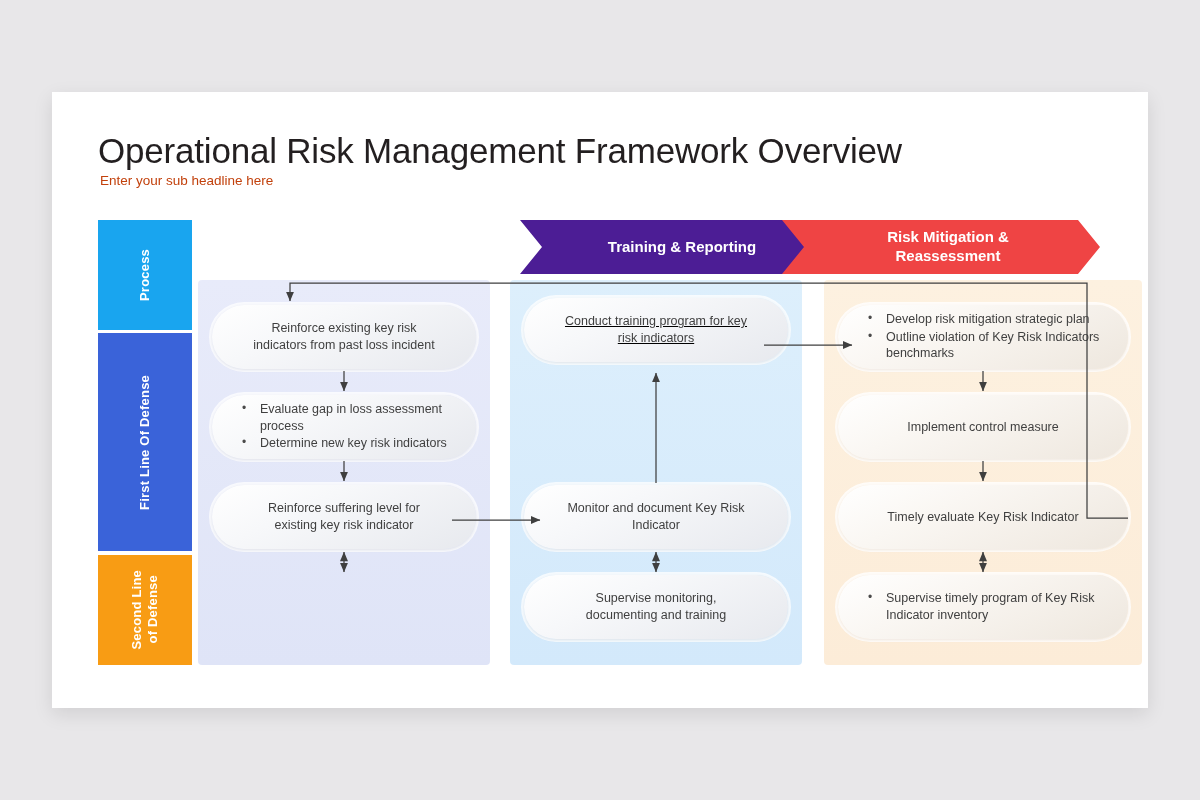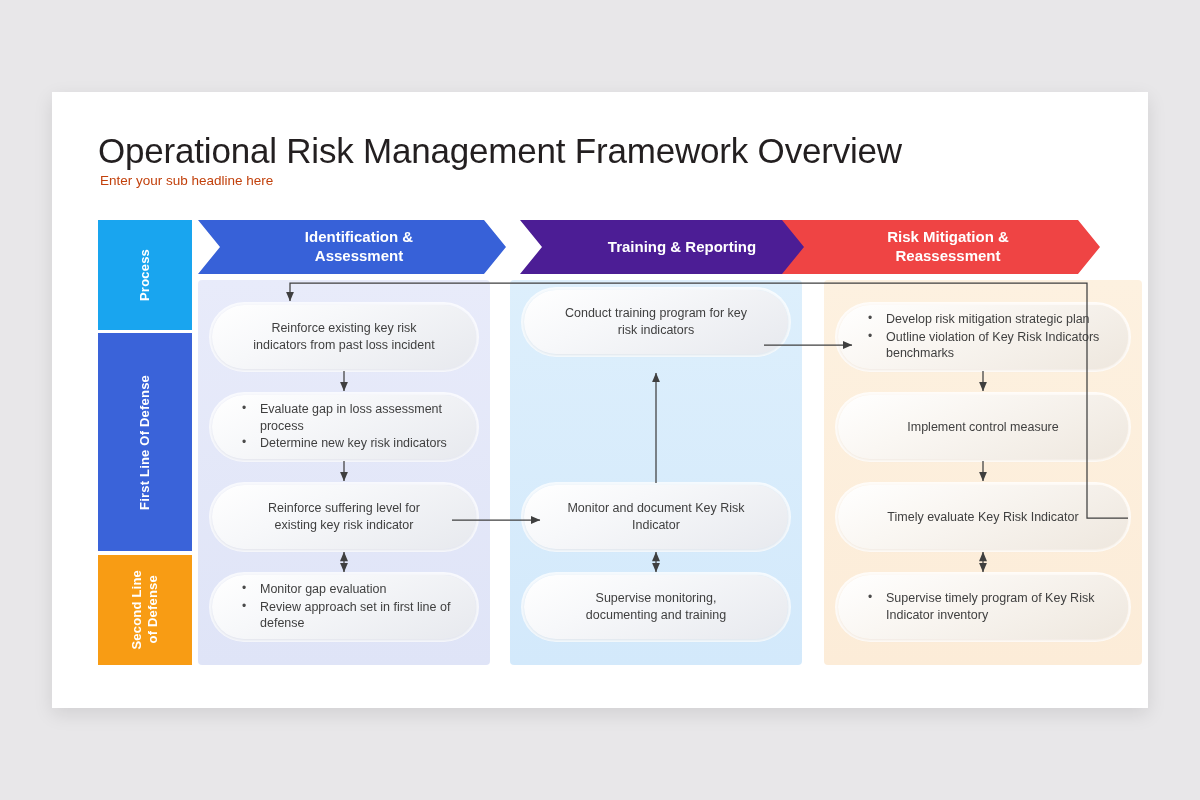--- a/index.html
+++ b/index.html
@@ -118,24 +118,20 @@
       </div>
       <div class="side-block side-first">
         <span class="vtxt">First Line Of Defense</span>
       </div>
       <div class="side-block side-second">
         <span class="vtxt">Second Line
 of Defense</span>
       </div>
     </div>
 
-    <div class="chev first" id="chev-0">
-      <span>Identification &amp;
-Assessment</span>
-    </div>
     <div class="chev" id="chev-1">
       <span>Training &amp; Reporting</span>
     </div>
     <div class="chev" id="chev-2">
       <span>Risk Mitigation &amp;
 Reassessment</span>
     </div>
 
     <div class="panel" id="panel-0"></div>
     <div class="panel" id="panel-1"></div>
@@ -151,28 +147,22 @@
     <div class="card" style="left:160px;top:213px;width:264px;height:64px;">
       <div class="ctext">Reinforce existing key risk
 indicators from past loss incident</div>
     </div>
 
     <div class="card" style="left:160px;top:393px;width:264px;height:64px;">
       <div class="ctext">Reinforce suffering level for
 existing key risk indicator</div>
     </div>
 
-    <div class="card" style="left:160px;top:483px;width:264px;height:64px;">
-      <ul>
-        <li>Monitor gap evaluation</li>
-        <li>Review approach set in first line of defense</li>
-      </ul>
-    </div>
-
-    <div class="card" style="left:472px;top:198px;width:264px;height:64px;">
+
+    <div class="card" style="left:472px;top:206px;width:264px;height:64px;text-decoration:underline;">
       <div class="ctext">Conduct training program for key
 risk indicators</div>
     </div>
 
     <div class="card" style="left:472px;top:393px;width:264px;height:64px;">
       <div class="ctext">Monitor and document Key Risk
 Indicator</div>
     </div>
 
     <div class="card warm" style="left:786px;top:213px;width:290px;height:64px;">

